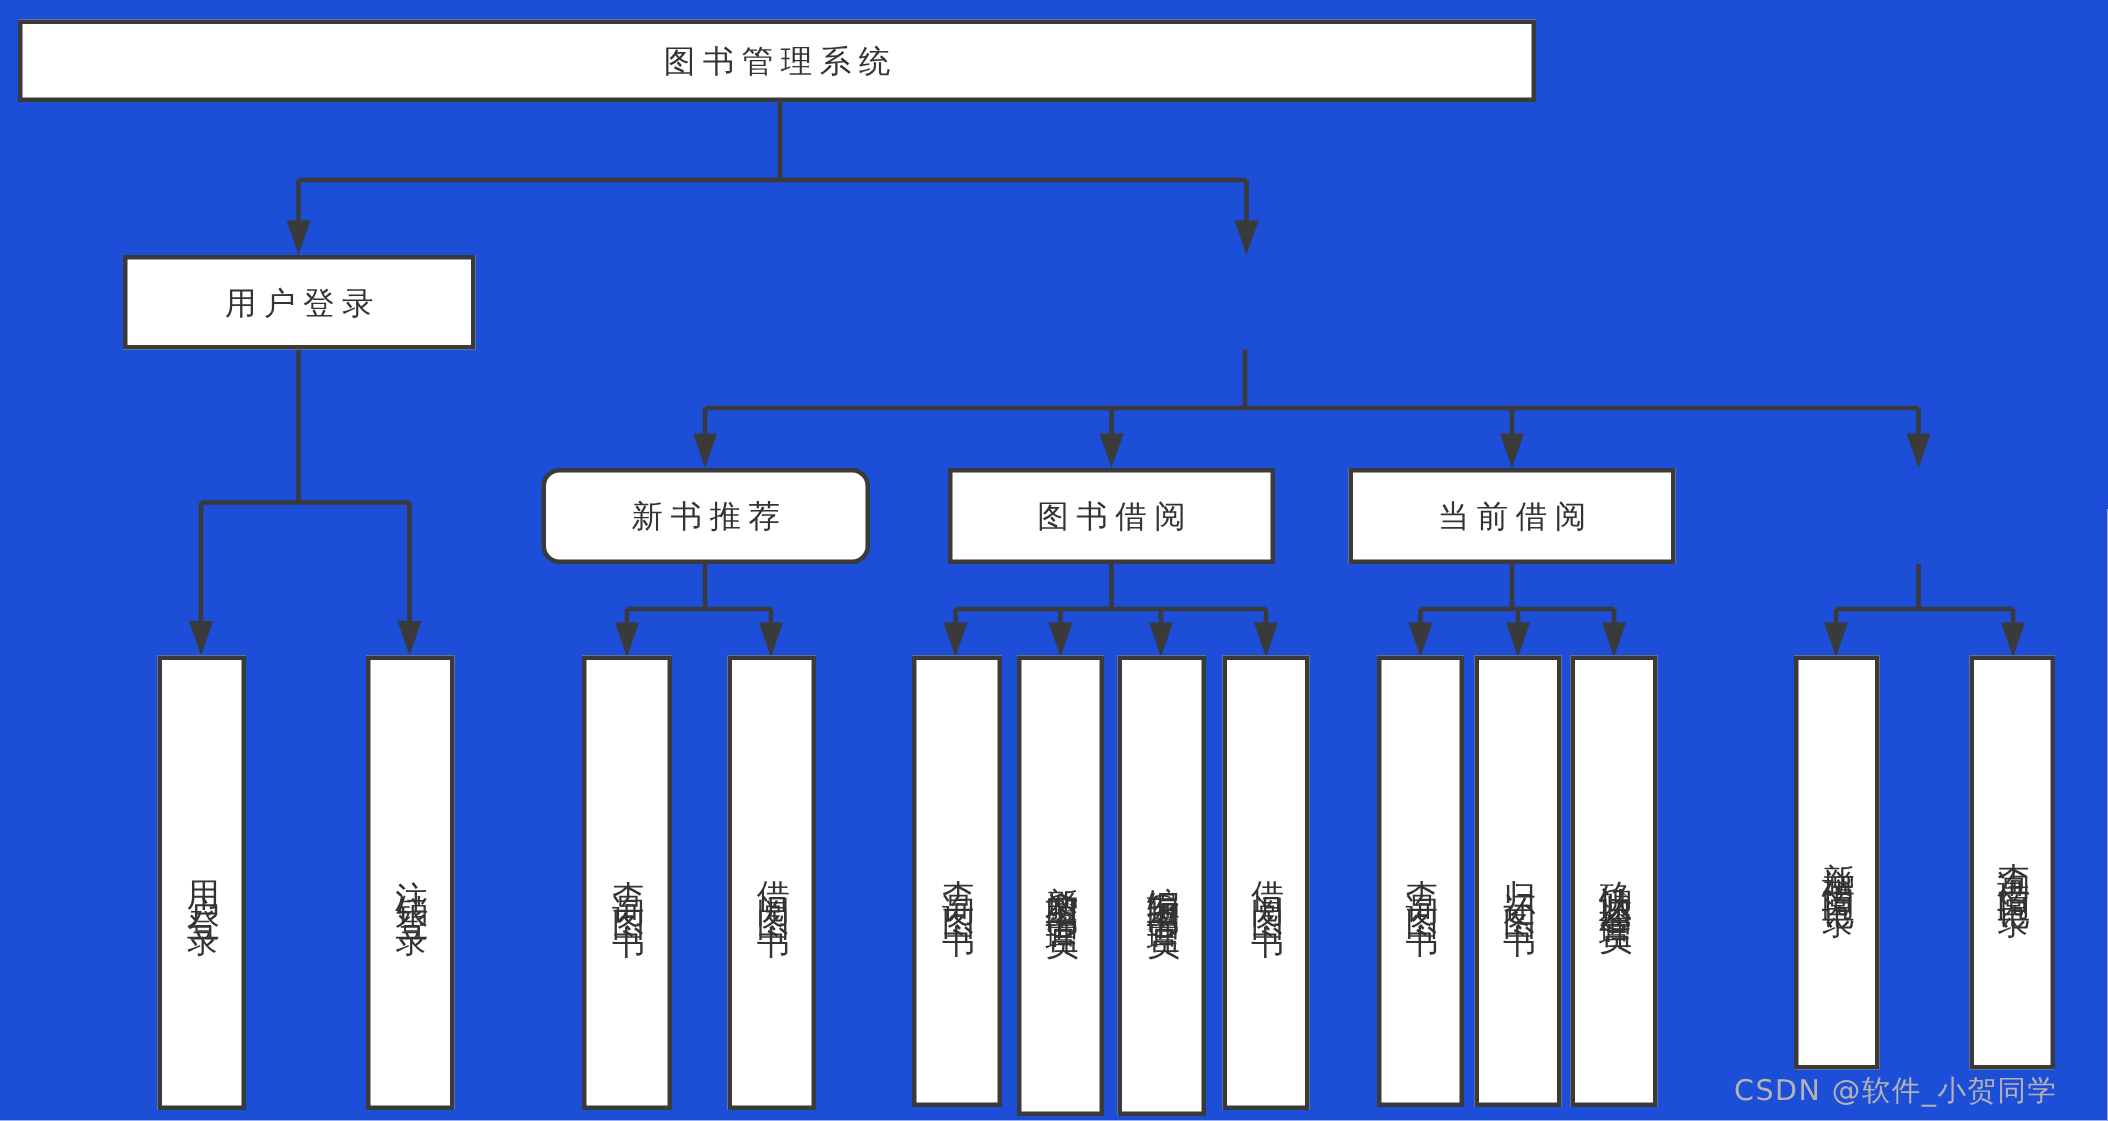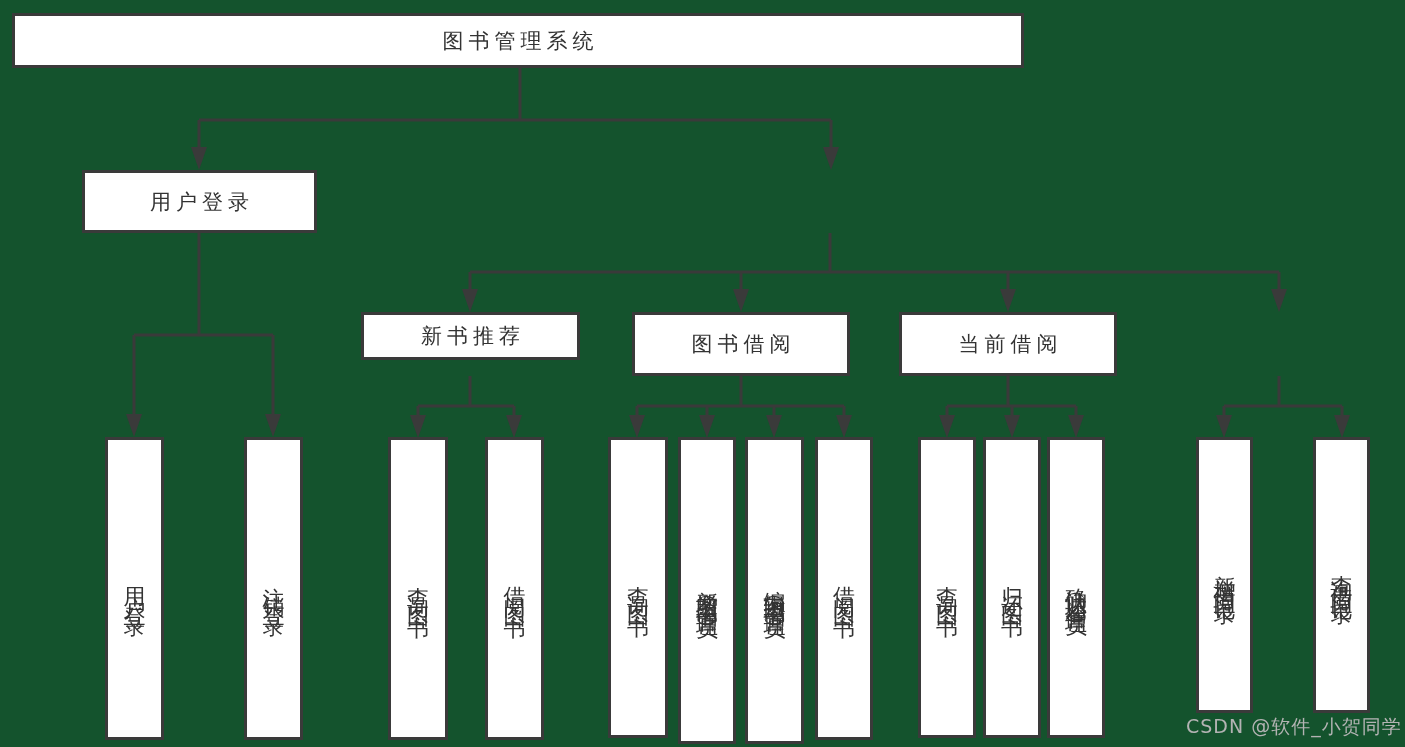--- a/index.html
+++ b/index.html
@@ -1,19 +1,19 @@
 <!DOCTYPE html>
 <html><head>
 <meta charset="utf-8">
 <style>
   html,body{margin:0;padding:0;background:#ffffff;}
   .stage{
     position:relative;
     width:1405px;height:747px;
-    background:#14532d;
+    background:#1d4ed8;
     font-family:"DejaVu Sans","Liberation Sans",sans-serif;
     overflow:hidden;
   }
   .wires{position:absolute;left:0;top:0;z-index:1;}
   .box{
     position:absolute;
     box-sizing:border-box;
     border:3px solid #3a3a3a;
     background:#ffffff;
     color:#333333;
@@ -28,21 +28,21 @@
     writing-mode:vertical-rl;
     font-size:22px;
     line-height:1;
     text-align:center;
   }
   .ls-lg{ letter-spacing:10px; }
   .ls-md{ letter-spacing:6px; }
   .ls-sm{ letter-spacing:4px; }
   .watermark{
     position:absolute;
-    left:1186px; top:714px;
+    left:1156px; top:714px;
     z-index:3;
     font-size:19px;
     color:#b3b3b3;
     letter-spacing:1px;
     white-space:nowrap;
   }
 </style>
 </head>
 <body>
 
@@ -85,21 +85,21 @@
       <polygon points="1076,438 1068,415 1084,415"></polygon>
       <polygon points="1224,438 1216,415 1232,415"></polygon>
       <polygon points="1342,438 1334,415 1350,415"></polygon>
     </g>
   </svg>
 
   <div class="box h root" style="left:12px;top:13px;width:1012px;height:55px;">图书管理系统</div>
 
   <div class="box h" style="left:82px;top:170px;width:235px;height:63px;">用户登录</div>
 
-  <div class="box h" style="left:361px;top:312px;width:219px;height:48px;">新书推荐</div>
+  <div class="box h" style="left:361px;top:312px;width:219px;height:64px;border-radius:12px;">新书推荐</div>
   <div class="box h" style="left:899px;top:312px;width:218px;height:64px;">当前借阅</div>
   <div class="box h" style="left:632px;top:312px;width:218px;height:64px;">图书借阅</div>
 
   <div class="box v ls-lg" style="left:105px;top:437px;width:59px;height:303px;">用户登录</div>
   <div class="box v ls-lg" style="left:244px;top:437px;width:59px;height:303px;">注销登录</div>
 
   <div class="box v ls-lg" style="left:388px;top:437px;width:60px;height:303px;">查询图书</div>
   <div class="box v ls-lg" style="left:485px;top:437px;width:59px;height:303px;">借阅图书</div>
 
   <div class="box v ls-lg" style="left:608px;top:437px;width:60px;height:301px;">查询图书</div>

